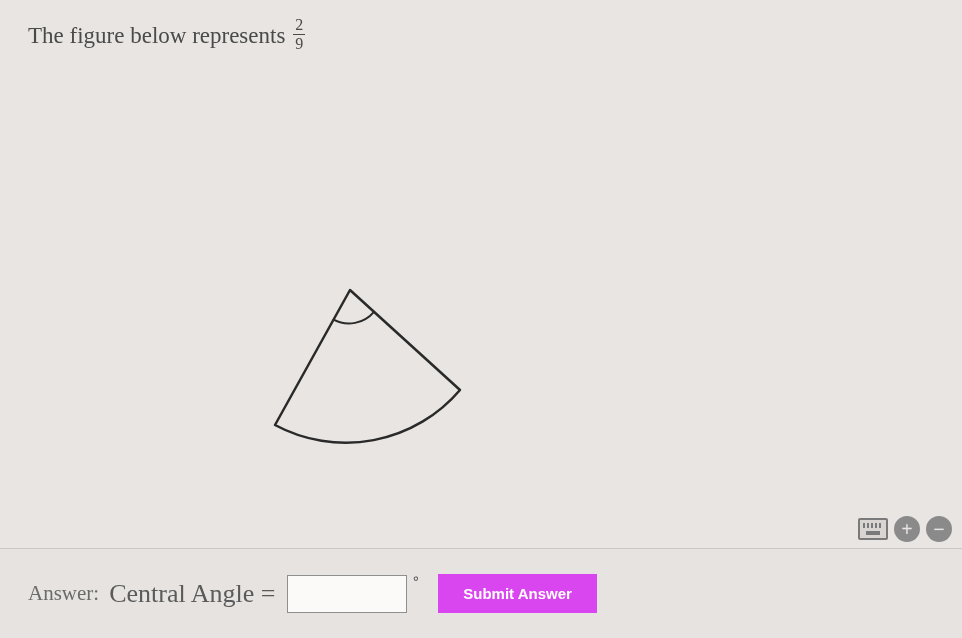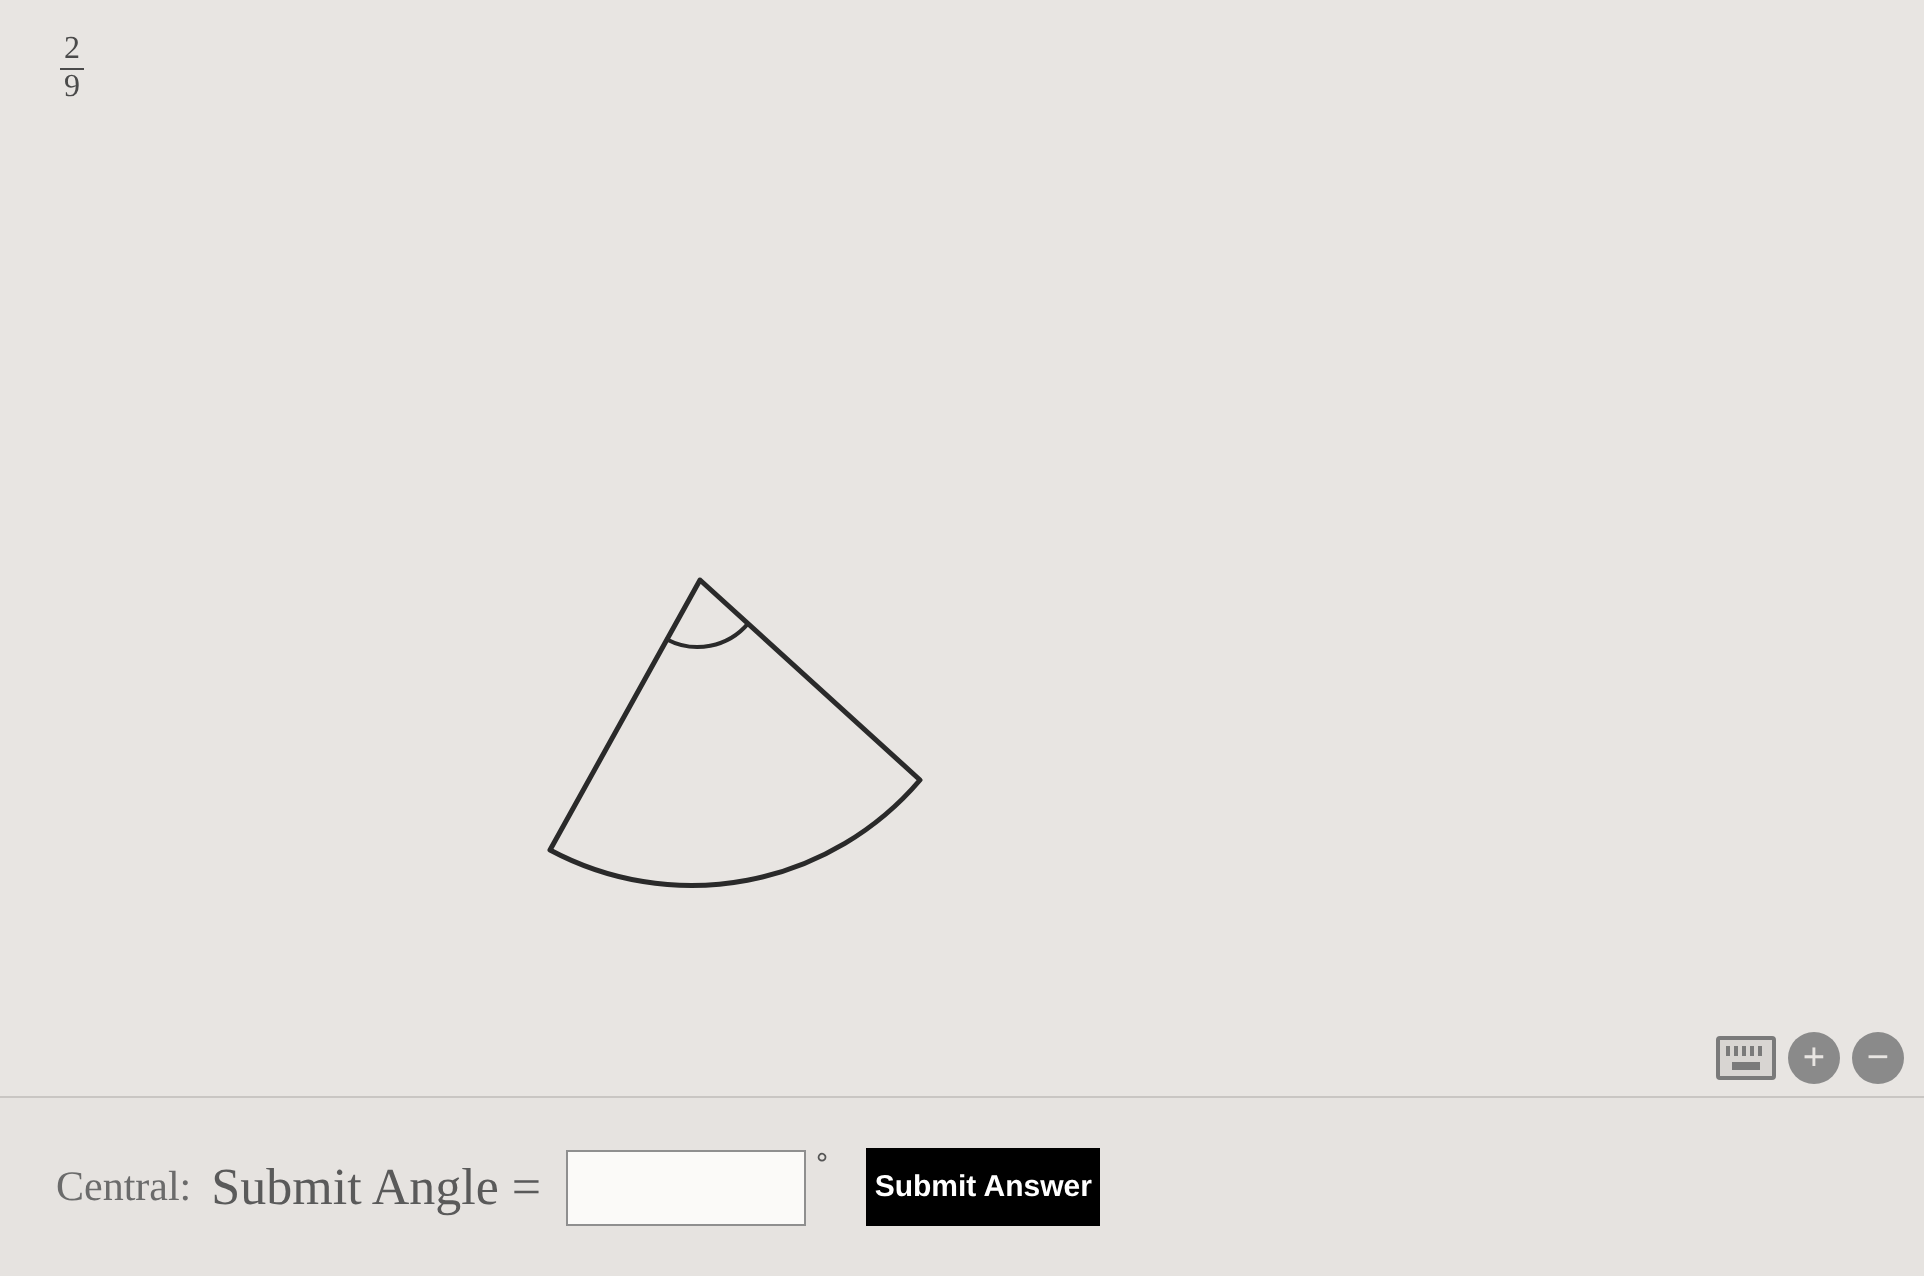--- a/index.html
+++ b/index.html
@@ -78,27 +78,27 @@
     }
     .degree-symbol {
       font-size: 14px;
       color: #555;
       margin: 0 18px 14px 4px;
       align-self: center;
       position: relative;
       top: -8px;
     }
     .submit-btn {
-      background: #000000;
+      background: #d946ef;
       color: #fff;
       border: none;
       font-family: Arial, sans-serif;
       font-size: 15px;
       font-weight: 600;
-      padding: 11px 4px;
+      padding: 11px 25px;
       cursor: pointer;
     }
     .side-controls {
       position: absolute;
       right: 10px;
       bottom: 96px;
       display: flex;
       align-items: center;
       gap: 6px;
     }
@@ -136,20 +136,21 @@
       font-size: 20px;
       font-weight: 700;
       cursor: pointer;
       line-height: 1;
     }
   </style>
 </head>
 <body>
 
 <div class="problem-text">
+  <span>The figure below represents</span>
   <span class="fraction">
     <span class="num">2</span>
     <span class="den">9</span>
   </span>
 </div>
 
 <div class="figure-area">
   <svg width="300" height="220" viewBox="0 0 300 220">
 
     <g stroke="#2a2a2a" stroke-width="2.5" fill="none" stroke-linejoin="round" stroke-linecap="round">
@@ -165,18 +166,18 @@
   <div class="keyboard-icon"></div>
   <div class="round-btn">
       <span>+</span>
     </div>
   <div class="round-btn">
       <span>−</span>
     </div>
 </div>
 
 <div class="answer-bar">
-  <span class="answer-label">Central:</span>
-  <span class="answer-expr">Submit Angle =</span>
+  <span class="answer-label">Answer:</span>
+  <span class="answer-expr">Central Angle =</span>
   <input type="text" class="answer-input" value="" style="">
   <span class="degree-symbol">∘</span>
   <button class="submit-btn">Submit Answer</button>
 </div>
 
 </body></html>

